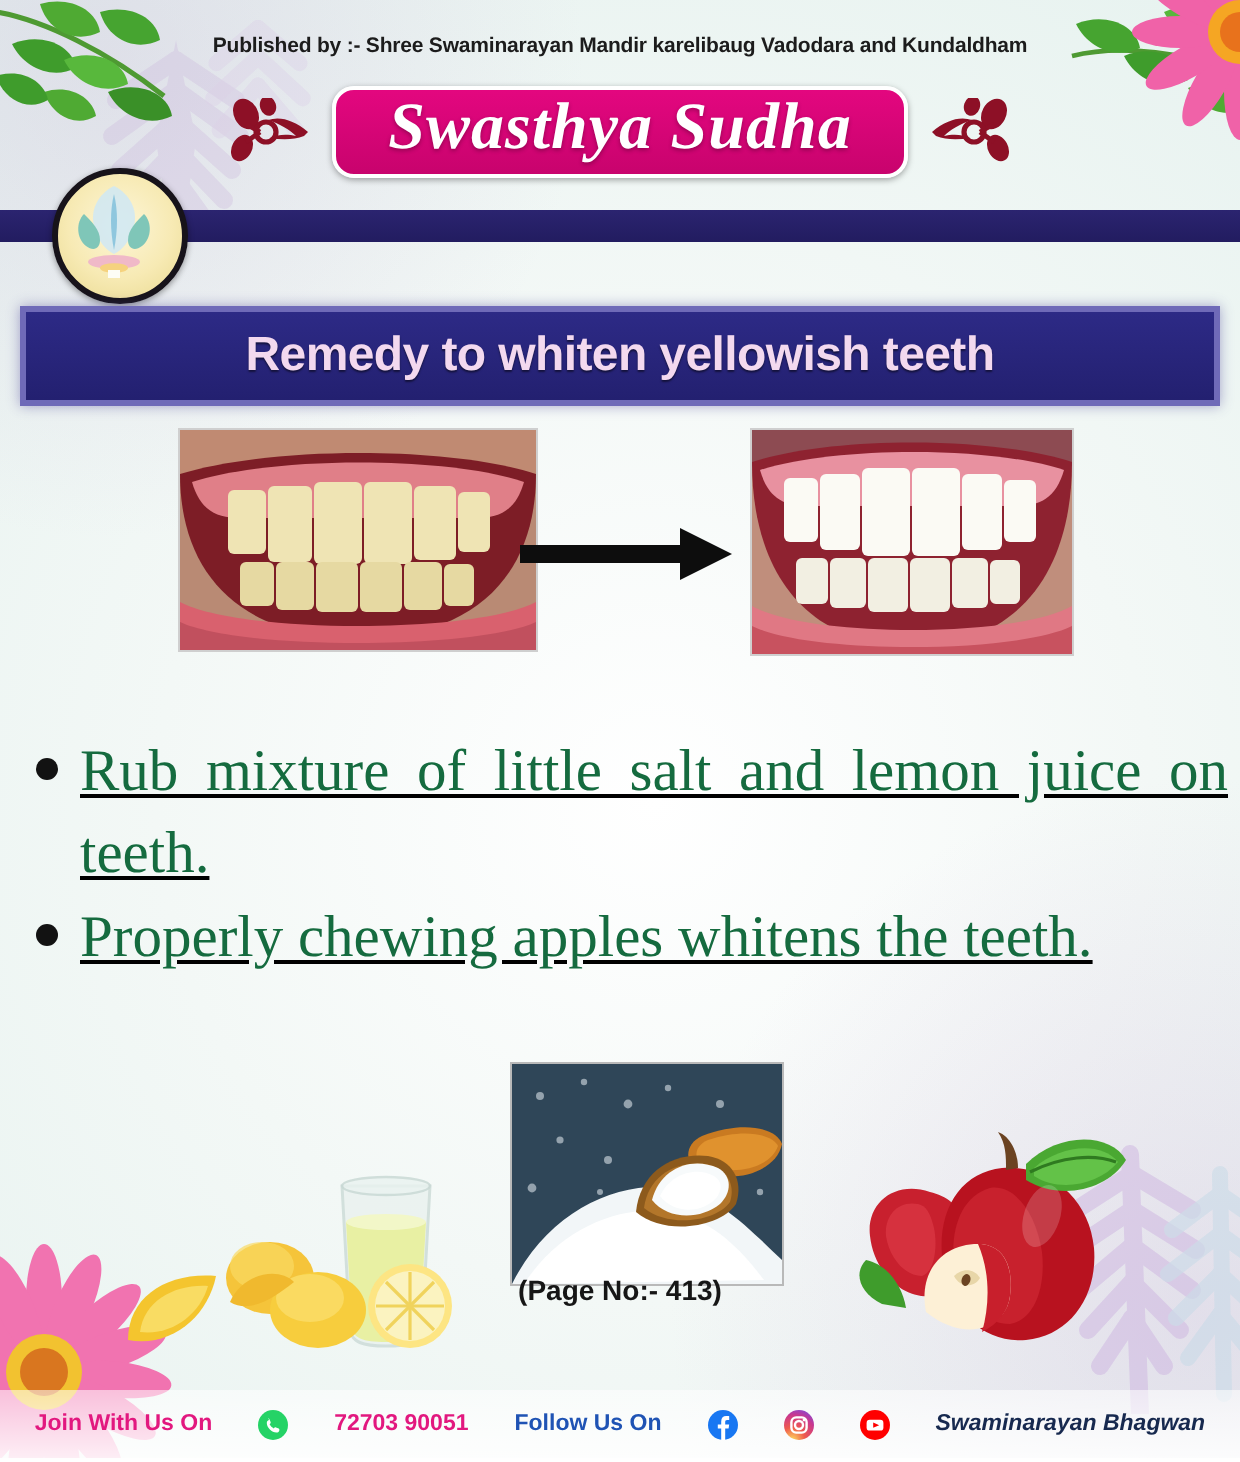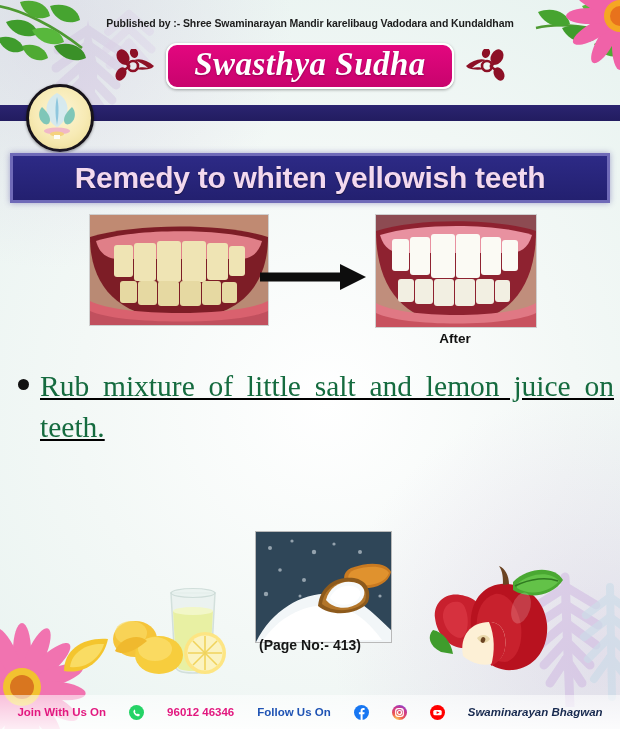--- a/index.html
+++ b/index.html
@@ -62,21 +62,21 @@
   
   .main-title{
     position:absolute;left:10px;top:153px;width:600px;height:50px;
     background:linear-gradient(#2d2a86,#232070);
     border:3px solid #6f6ab8;
     box-shadow:0 0 6px rgba(70,64,150,.45);
     display:flex;align-items:center;justify-content:center;
     box-sizing:border-box;
   }
   .main-title span{
-    font-family:"Liberation Sans",sans-serif;font-weight:bold;font-size:30px;
+    font-family:"Liberation Sans",sans-serif;font-weight:bold;font-size:24px;
     color:#f3d9ef;letter-spacing:-.3px;white-space:nowrap;
     text-shadow:0 1px 1px rgba(0,0,0,.5);
   }
   
   .ba-row{position:absolute;left:0;top:214px;width:620px;height:130px;}
   .photo{position:absolute;border:1px solid #cfcfcf;overflow:hidden;}
   .photo.before{left:89px;top:0;width:178px;height:110px;}
   .photo.after{left:375px;top:0;width:160px;height:112px;}
   .cap{
     position:absolute;font-size:13.5px;font-weight:bold;color:#111;
@@ -268,27 +268,30 @@
           <rect x="58" y="64" width="20" height="27" rx="3"></rect>
           <rect x="79" y="64" width="20" height="27" rx="3"></rect>
           <rect x="100" y="64" width="18" height="25" rx="3"></rect>
           <rect x="119" y="65" width="15" height="22" rx="3"></rect>
         </g>
         <path d="M0 88 C28 104 132 104 160 88 V112 H0 Z" fill="#e07884"></path>
         <path d="M0 98 C28 112 132 112 160 98 V112 H0 Z" fill="#c8525f"></path>
       </svg>
     </div>
 
-    <div class="cap after">After</div>
   </div>
 
   <div class="bullets">
     <div class="bullet">
       <span class="dot"></span>
       <span class="btext">Rub mixture of little salt and lemon juice on teeth.</span>
+    </div>
+    <div class="bullet">
+      <span class="dot"></span>
+      <span class="btext">Properly chewing apples whitens the teeth.</span>
     </div>
   </div>
 
   <div class="lemon-img">
     <svg width="132" height="108" viewBox="0 0 132 108">
       <g>
         <path d="M58 26 h44 l-4 72 c-1 6 -6 8 -18 8 s-17 -2 -18 -8 Z" fill="#e9f1ee" opacity=".75" stroke="#c8d8d4" stroke-width="1.5"></path>
         <path d="M60 44 h40 l-3 53 c-1 5 -5 7 -17 7 s-16 -2 -17 -7 Z" fill="#e8ef9a" opacity=".9"></path>
         <ellipse cx="80" cy="44" rx="20" ry="4" fill="#f2f7c8"></ellipse>
         <ellipse cx="80" cy="26" rx="22" ry="4.5" fill="#eaf3f0" opacity=".8" stroke="#c8d8d4" stroke-width="1.2"></ellipse>
@@ -448,21 +451,21 @@
   </div>
 
   <div class="footer">
     <span class="f-pink">Join With Us On</span>
     <span class="sico">
       <svg width="15" height="15" viewBox="0 0 15 15">
         <circle cx="7.5" cy="7.5" r="7.5" fill="#25d366"></circle>
         <path d="M5 4.3 c.5 0 .7 .1 .9 .7 l.4 1 c.1 .3 .1 .5 -.1 .7 l-.4 .4 c.5 .9 1.2 1.6 2.1 2.1 l.4 -.4 c.2 -.2 .4 -.2 .7 -.1 l1 .4 c.6 .2 .7 .4 .7 .9 0 .8 -.7 1.3 -1.5 1.3 -2.3 0 -4.8 -2.5 -4.8 -4.8 0 -.8 .5 -1.5 1.3 -1.5 Z" fill="#ffffff"></path>
       </svg>
     </span>
-    <span class="f-pink">96012 46346</span>
+    <span class="f-pink">72703 90051</span>
     <span class="f-blue">Follow Us On</span>
     <span class="sico">
       <svg width="15" height="15" viewBox="0 0 15 15">
         <circle cx="7.5" cy="7.5" r="7.5" fill="#1877f2"></circle>
         <path d="M8.6 15 V9.3 h1.7 l.3 -2 H8.6 V6 c0 -.6 .2 -1 1 -1 h1 V3.1 C10.3 3 9.7 3 9.1 3 7.6 3 6.6 3.9 6.6 5.7 v1.6 H4.9 v2 h1.7 V15 Z" fill="#ffffff"></path>
       </svg>
     </span>
     <span class="sico">
       <svg width="15" height="15" viewBox="0 0 15 15">
         <defs>

